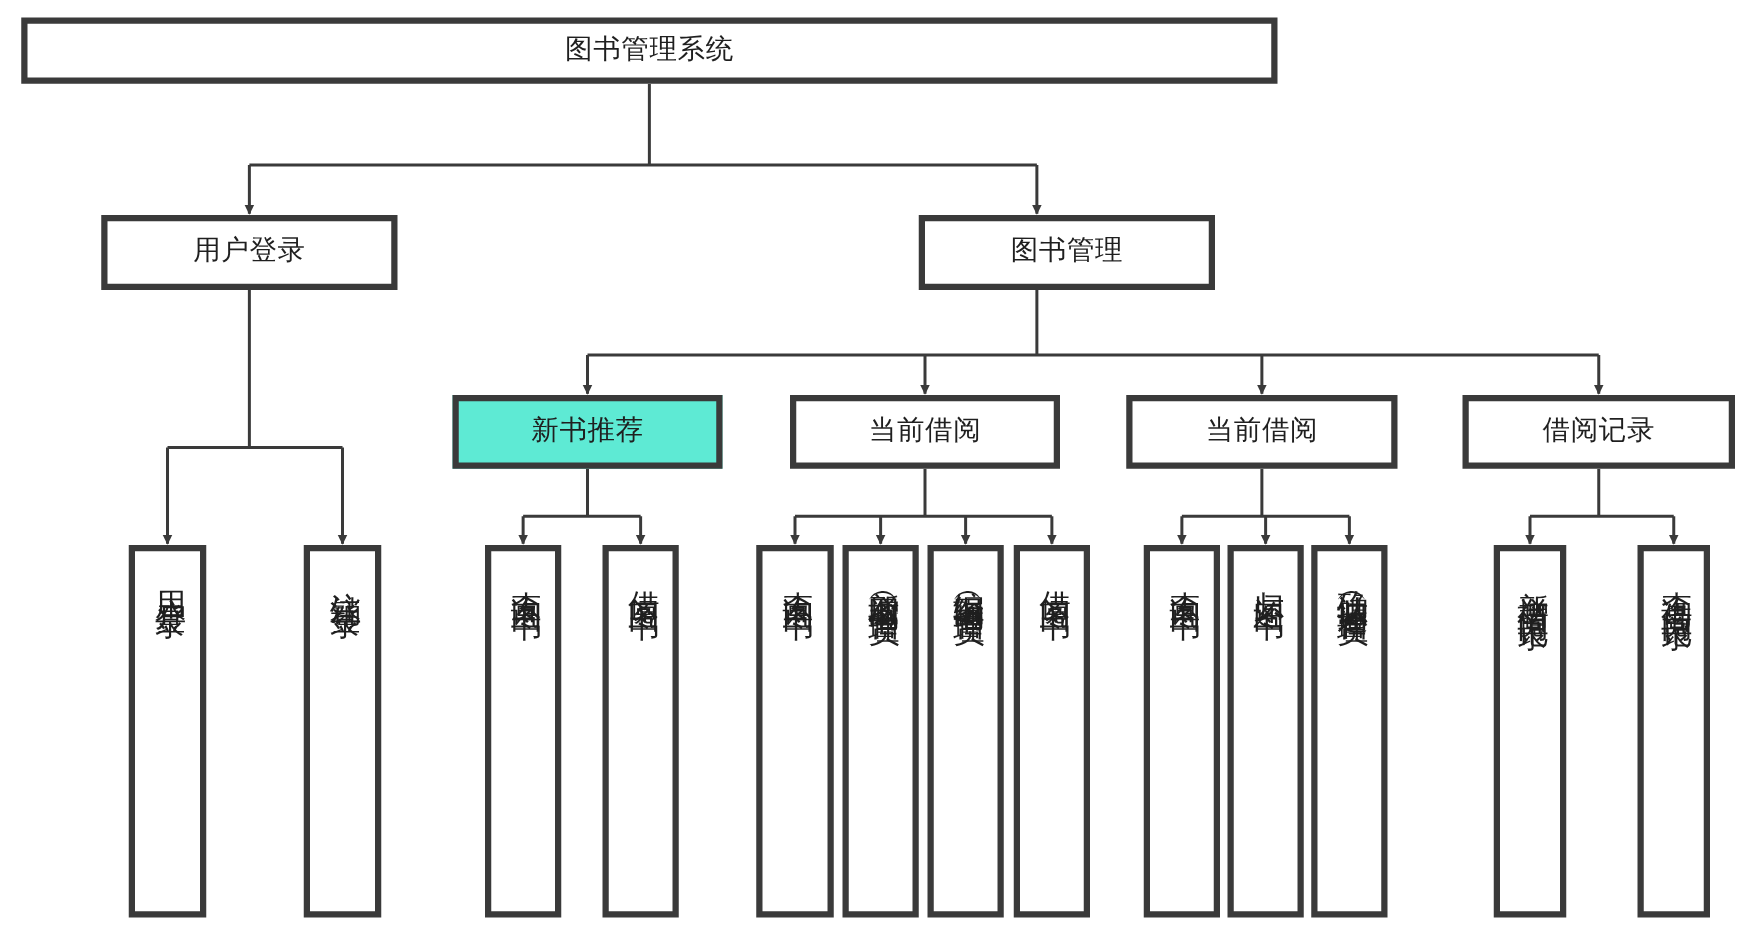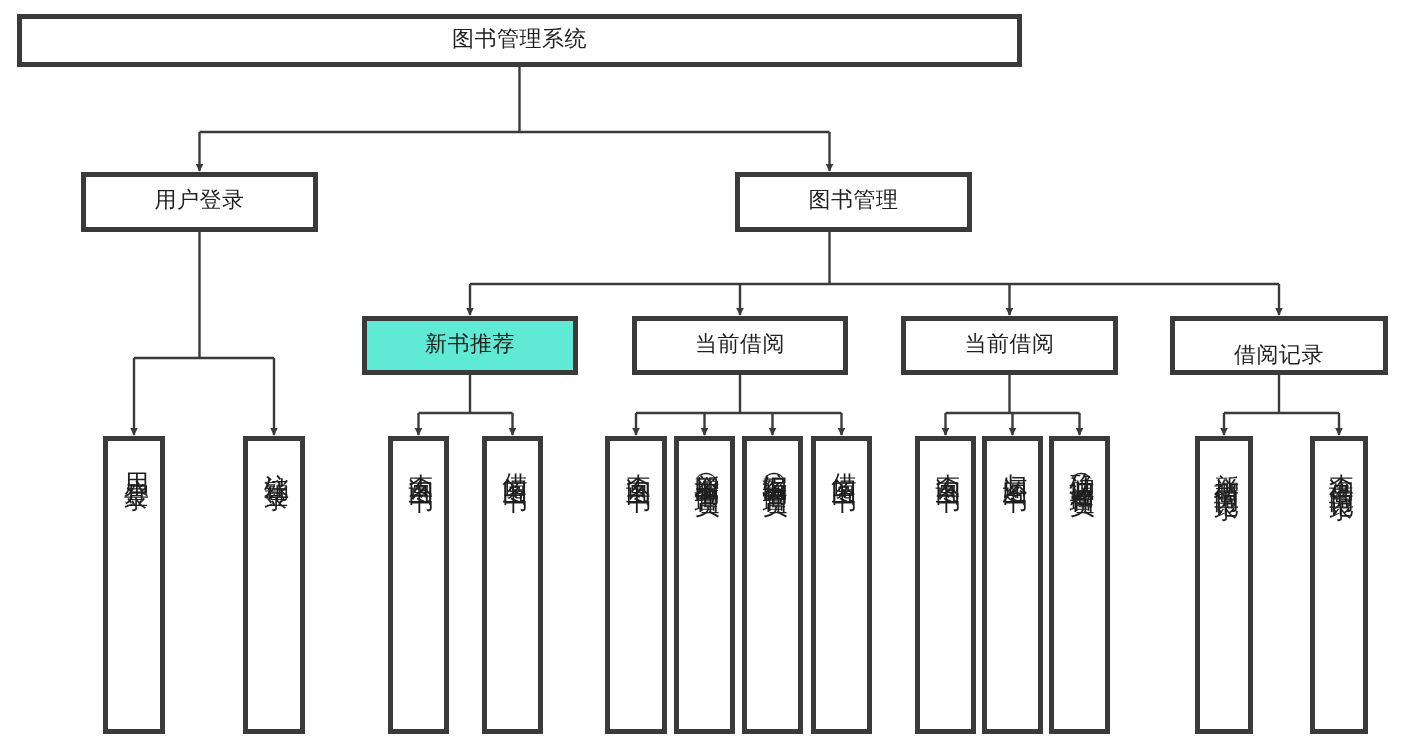--- a/index.html
+++ b/index.html
@@ -132,21 +132,21 @@
       </div>
       <div class="node horizontal" style="left: 362px; top: 316px; width: 216px; height: 59px; border-color: rgb(58, 58, 58); background: #5eead4; color: rgb(31, 31, 31);">
         <span class="label">新书推荐</span>
       </div>
       <div class="node horizontal" style="left: 632px; top: 316px; width: 216px; height: 59px; border-color: rgb(58, 58, 58); background: rgb(255, 255, 255); color: rgb(31, 31, 31);">
         <span class="label">当前借阅</span>
       </div>
       <div class="node horizontal" style="left: 901px; top: 316px; width: 217px; height: 59px; border-color: rgb(58, 58, 58); background: rgb(255, 255, 255); color: rgb(31, 31, 31);">
         <span class="label">当前借阅</span>
       </div>
-      <div class="node horizontal" style="left: 1170px; top: 316px; width: 218px; height: 59px; border-color: rgb(58, 58, 58); background: rgb(255, 255, 255); color: rgb(31, 31, 31); align-items: flex-end;">
+      <div class="node horizontal" style="left: 1170px; top: 316px; width: 218px; height: 59px; border-color: rgb(58, 58, 58); background: rgb(255, 255, 255); color: rgb(31, 31, 31);">
         <span class="label">借阅记录</span>
       </div>
       <div class="node vertical" style="left: 103px; top: 436px; width: 62px; height: 298px; border-color: rgb(58, 58, 58); background: rgb(255, 255, 255); color: rgb(31, 31, 31);">
         <span class="label">用户登录</span>
       </div>
       <div class="node vertical" style="left: 243px; top: 436px; width: 62px; height: 298px; border-color: rgb(58, 58, 58); background: rgb(255, 255, 255); color: rgb(31, 31, 31);">
         <span class="label">注销登录</span>
       </div>
       <div class="node vertical" style="left: 388px; top: 436px; width: 61px; height: 298px; border-color: rgb(58, 58, 58); background: rgb(255, 255, 255); color: rgb(31, 31, 31);">
         <span class="label">查询图书</span>

